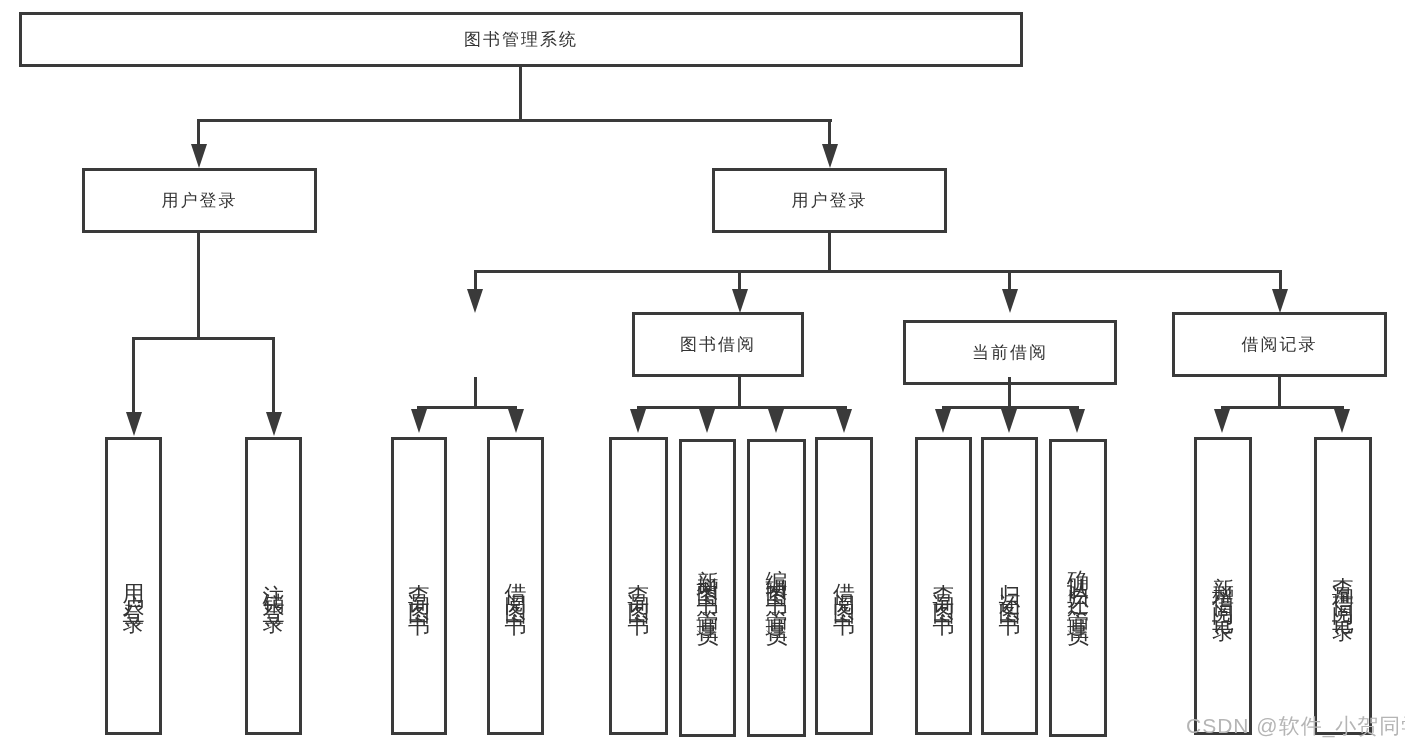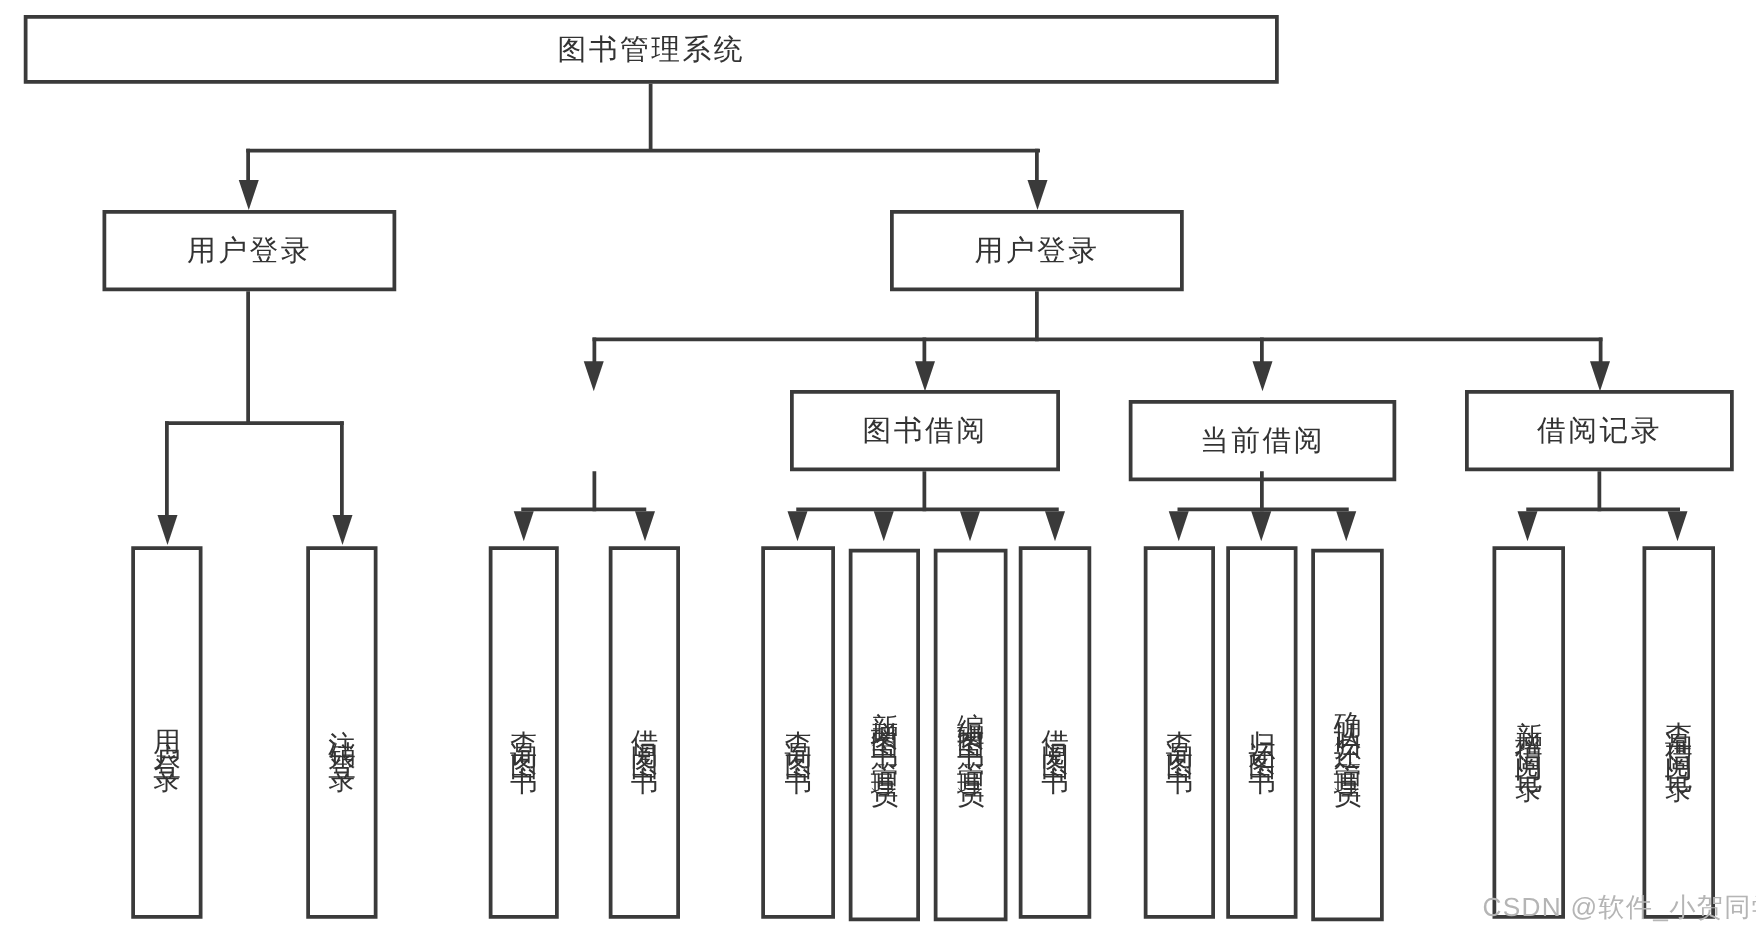--- a/index.html
+++ b/index.html
@@ -19,21 +19,21 @@
   .box{
     position:absolute;
     border:3px solid var(--line);
     background:#ffffff;
     box-sizing:border-box;
     display:flex;
     align-items:center;
     justify-content:center;
   }
   .h-label{
-    font-size:23px;
+    font-size:17px;
     letter-spacing:2px;
     white-space:nowrap;
     color:var(--text);
   }
   .v-label{
     writing-mode:vertical-rl;
     text-orientation:mixed;
     font-size:22px;
     letter-spacing:10px;
     line-height:1;
@@ -95,21 +95,21 @@
   <div class="hline" style="left:474px;top:270px;width:808px;height:3px;"></div>
   <div class="vline" style="left:474px;top:270px;width:3px;height:21px;"></div>
   <div class="arrow" style="left:467px;top:289px;"></div>
   <div class="vline" style="left:738px;top:270px;width:3px;height:21px;"></div>
   <div class="arrow" style="left:732px;top:289px;"></div>
   <div class="vline" style="left:1008px;top:270px;width:3px;height:21px;"></div>
   <div class="arrow" style="left:1002px;top:289px;"></div>
   <div class="vline" style="left:1279px;top:270px;width:3px;height:21px;"></div>
   <div class="arrow" style="left:1272px;top:289px;"></div>
 
-  <div class="box" style="left:632px;top:312px;width:216px;height:65px;">
+  <div class="box" style="left:632px;top:312px;width:172px;height:65px;">
     <span class="h-label">图书借阅</span>
   </div>
   <div class="box" style="left:903px;top:320px;width:214px;height:65px;">
     <span class="h-label">当前借阅</span>
   </div>
   <div class="box" style="left:1172px;top:312px;width:215px;height:65px;">
     <span class="h-label">借阅记录</span>
   </div>
 
   <div class="vline" style="left:474px;top:377px;width:3px;height:32px;"></div>

